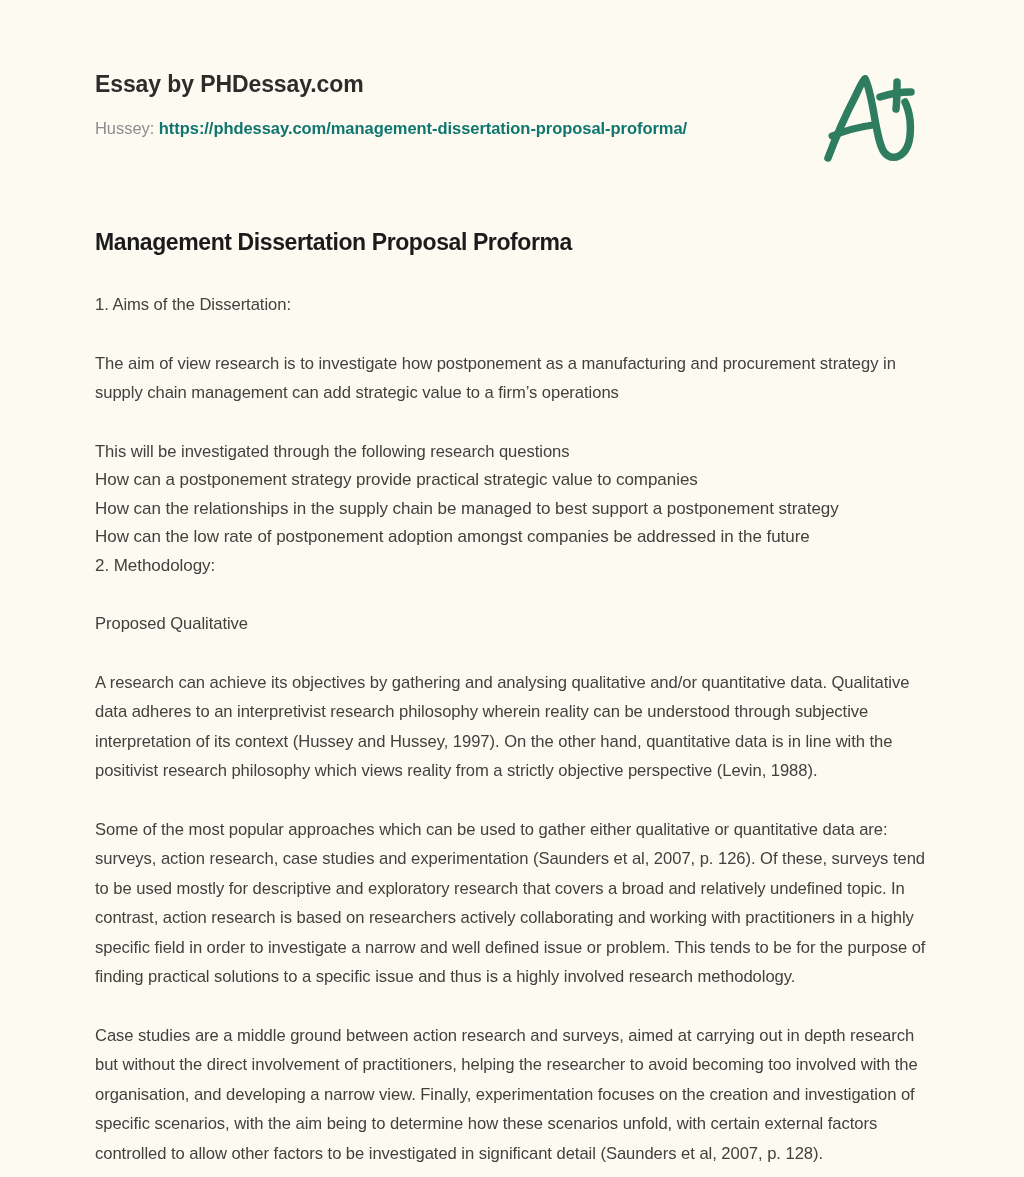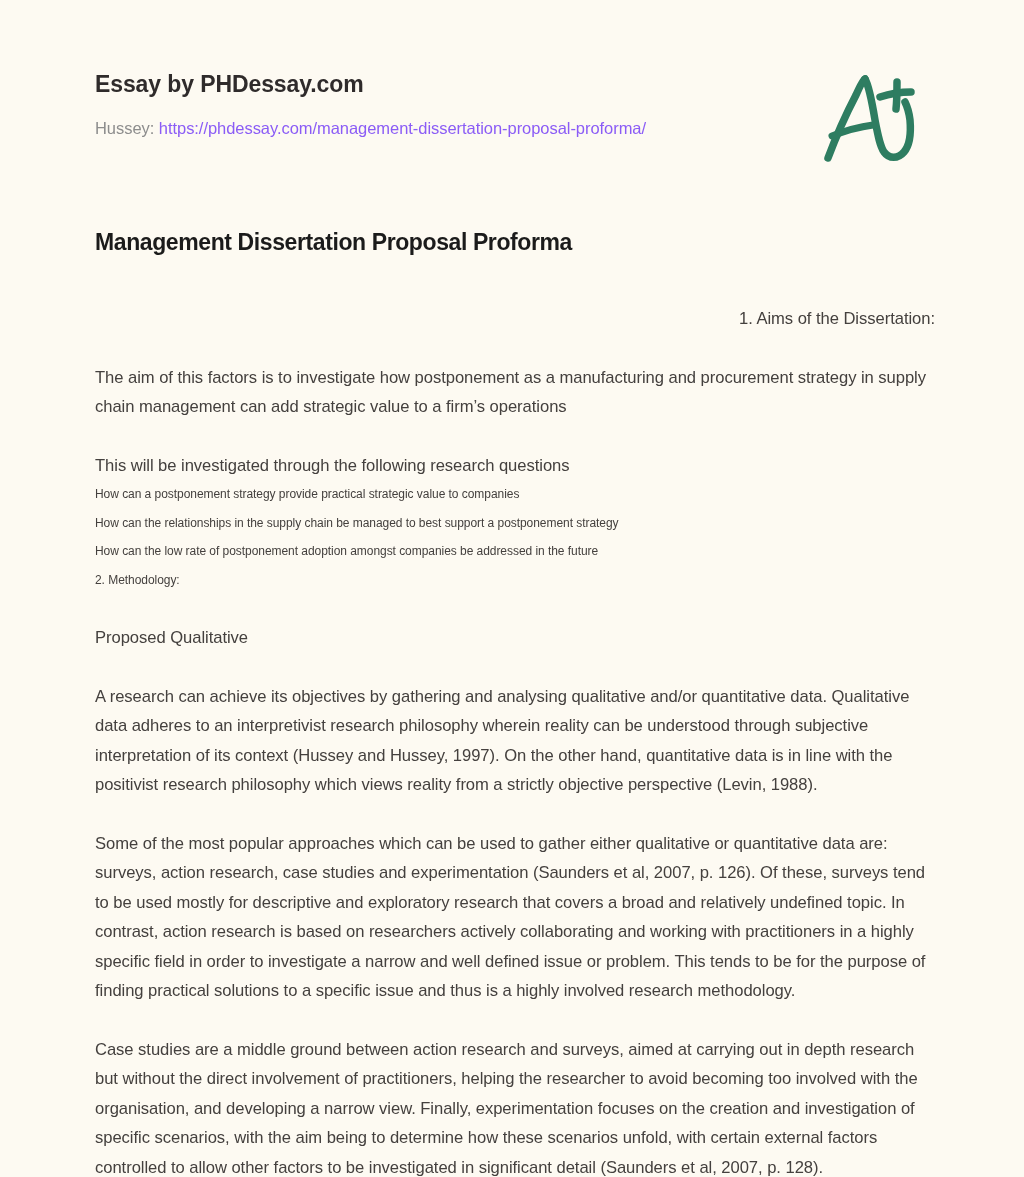--- a/index.html
+++ b/index.html
@@ -49,22 +49,23 @@
     top: 119px;
     font-size: 16.5px;
     color: #8d8d8d;
     white-space: nowrap;
     letter-spacing: -0.05px;
   }
   .source-label {
     color: #8d8d8d;
   }
   .source-url {
-    color: #8b5cf6;
+    color: #0f766e;
     text-decoration: none;
+    font-weight: bold;
   }
 
   .logo {
     position: absolute;
     left: 818px;
     top: 68px;
     width: 104px;
     height: 100px;
   }
   .logo svg {
@@ -92,28 +93,28 @@
 
   .body-block {
     margin: 0;
     padding: 0;
     font-size: 16.6px;
     line-height: 29.5px;
     color: #44403e;
     letter-spacing: -0.05px;
   }
 
-  .gap-top-1 { margin-top: 42px; text-align: right; }   
+  .gap-top-1 { margin-top: 28px; }   
   .gap { margin-top: 29px; }          
 
   .qlist {
     margin: 0;
     padding: 0;
     list-style: none;
-    font-size: 12px;
+    font-size: 17px;
     line-height: 28.6px;
     color: #44403e;
     letter-spacing: -0.05px;
   }
   .qlist li { margin: 0; padding: 0; }
 </style>
 </head>
 <body>
 
 <div class="page">
@@ -145,21 +146,21 @@
       </svg>
     </div>
   </div>
 
   <div class="article">
 
     <h1 class="doc-title">Management Dissertation Proposal Proforma</h1>
 
     <p class="body-block gap-top-1">1. Aims of the Dissertation:</p>
 
-    <p class="body-block gap">The aim of this factors is to investigate how postponement as a manufacturing and procurement strategy in supply chain management can add strategic value to a firm’s operations</p>
+    <p class="body-block gap">The aim of view research is to investigate how postponement as a manufacturing and procurement strategy in supply chain management can add strategic value to a firm’s operations</p>
 
     <p class="body-block gap">This will be investigated through the following research questions</p>
 
     <ul class="qlist gap">
       <li>How can a postponement strategy provide practical strategic value to companies</li>
       <li>How can the relationships in the supply chain be managed to best support a postponement strategy</li>
       <li>How can the low rate of postponement adoption amongst companies be addressed in the future</li>
       <li>2. Methodology:</li>
     </ul>
 

